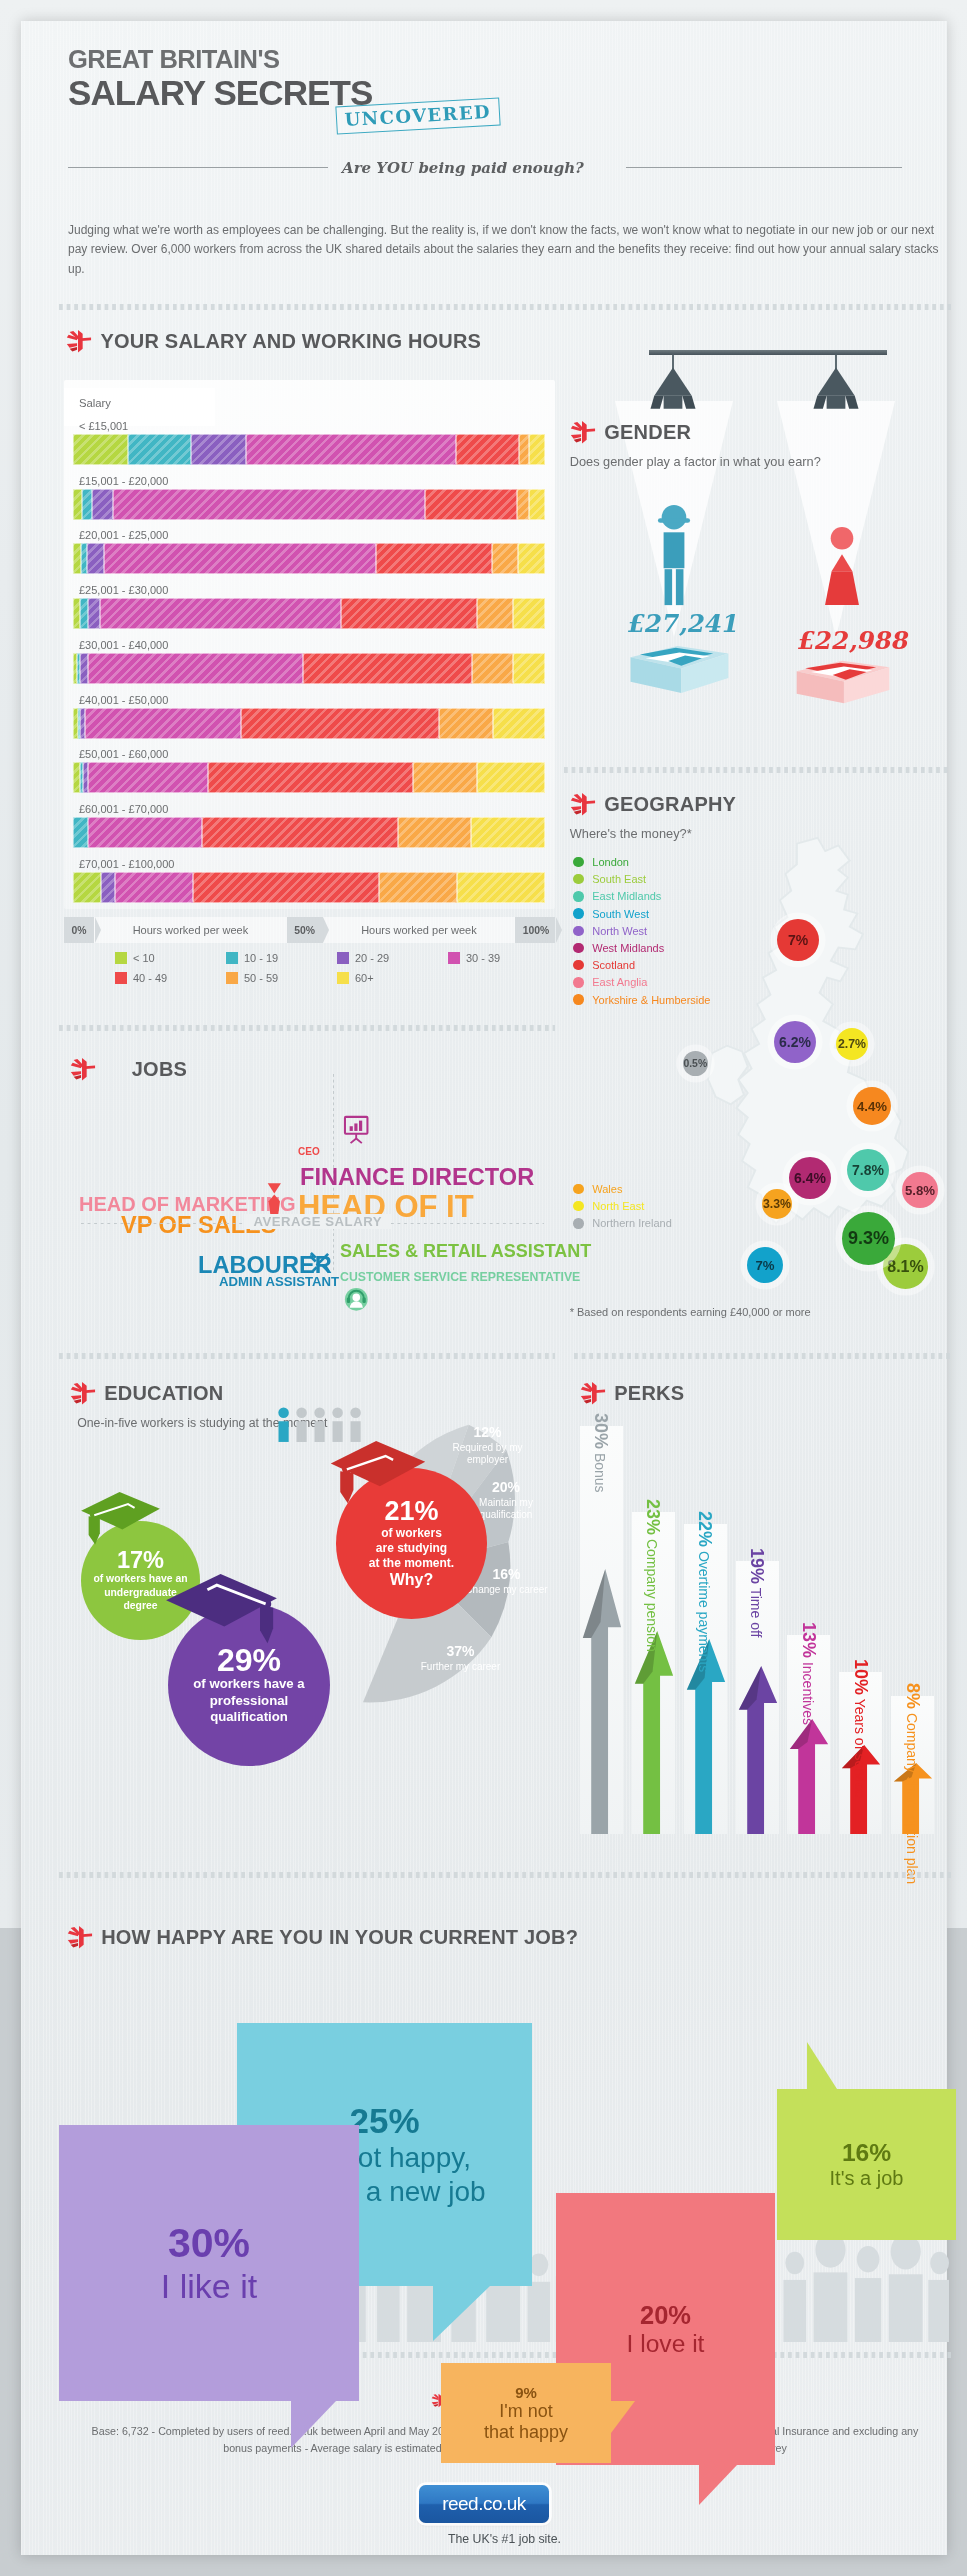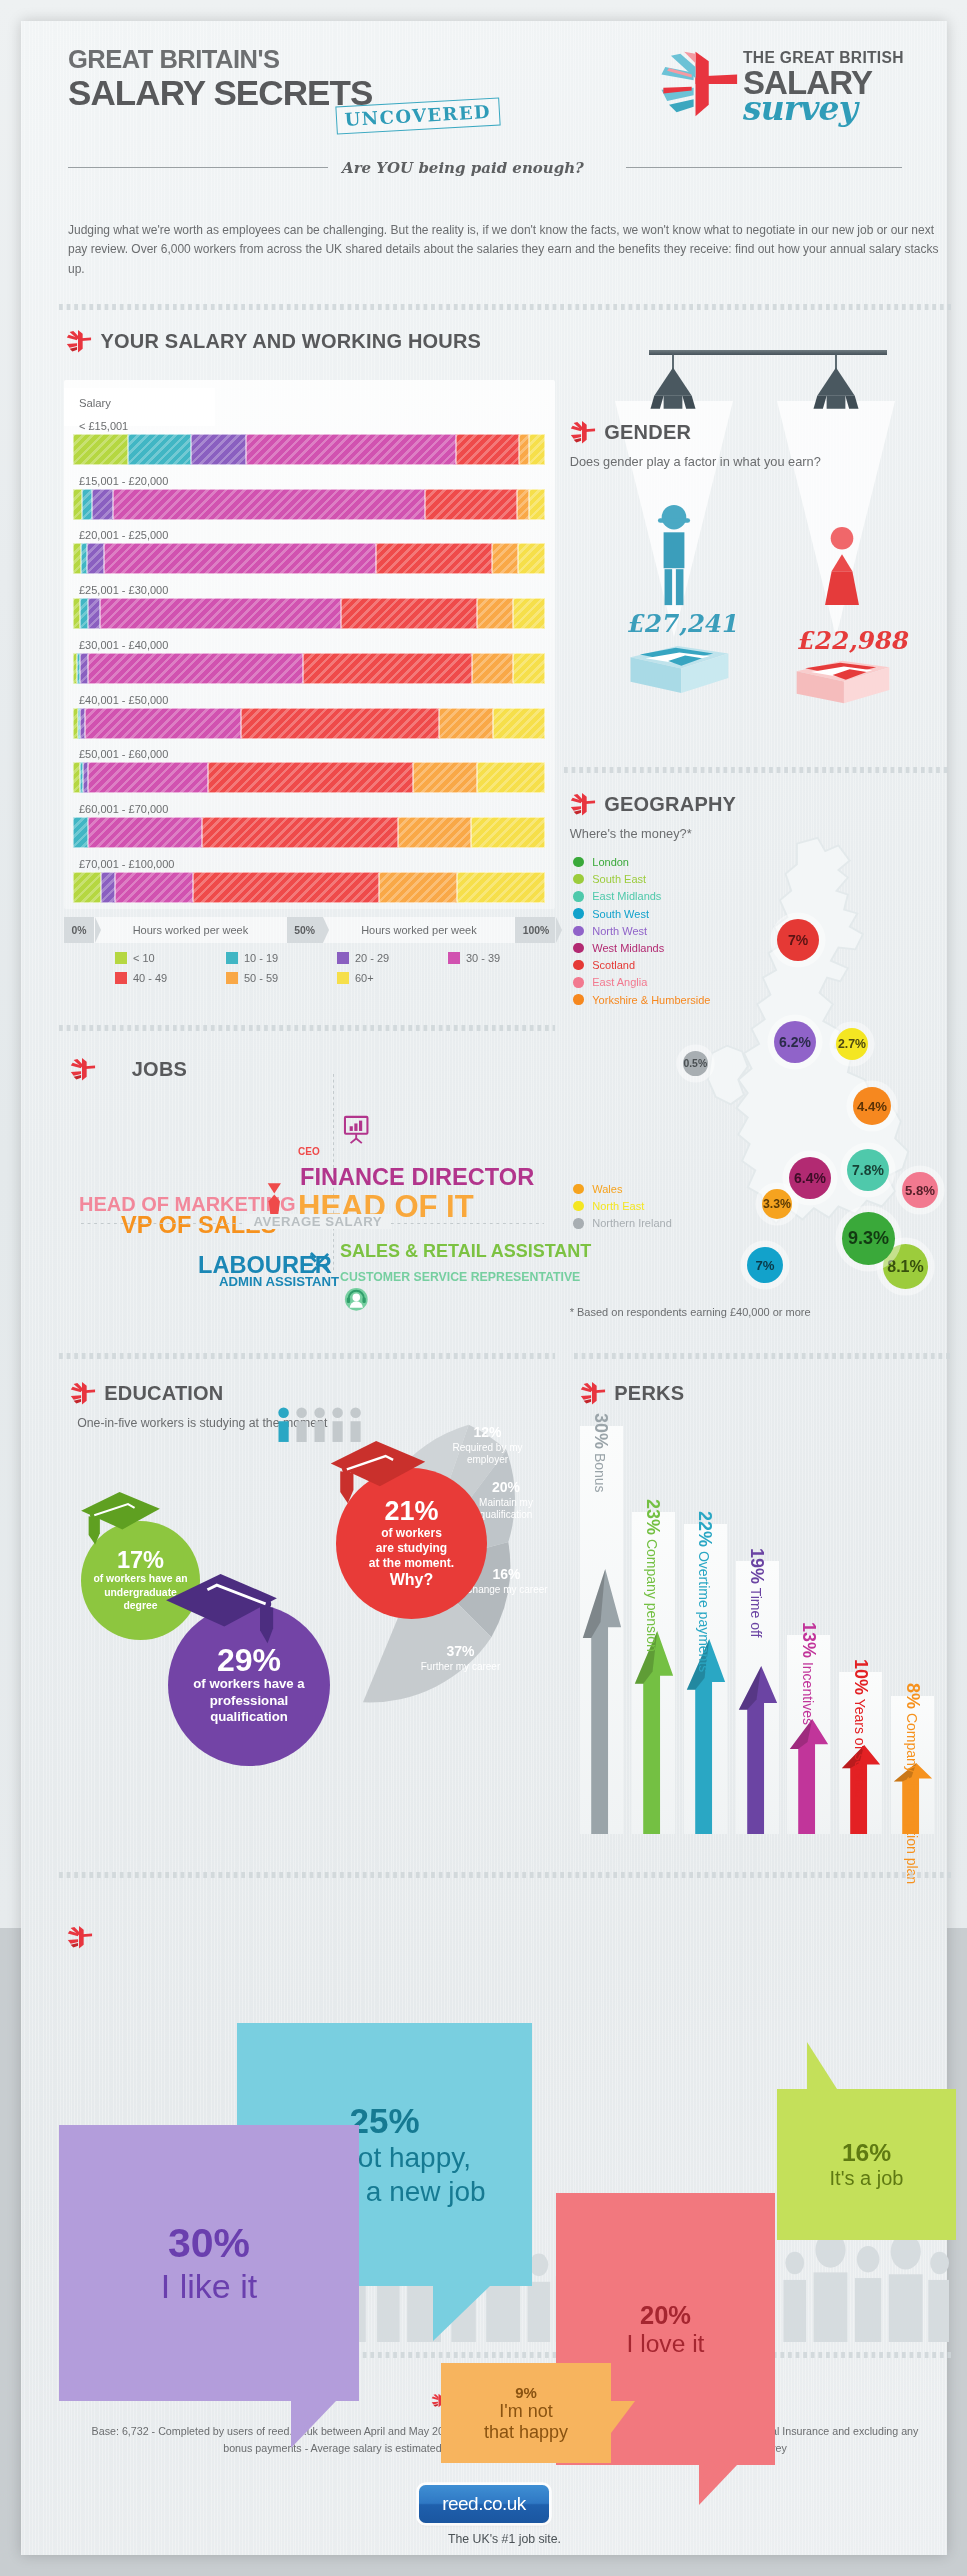--- a/index.html
+++ b/index.html
@@ -173,38 +173,20 @@
 
 <div id="page">
  <div class="sheet">
 
   <div class="hdr">
     <h1>GREAT BRITAIN'S</h1>
     <h2>SALARY SECRETS</h2>
   </div>
   <div class="uncovered">UNCOVERED</div>
 
-  <div class="logo">
-    <svg width="87" height="76" viewBox="0 0 92 80">
-      <path d="M46 6 L46 74 L60 62 L60 16 Z" fill="#e8353f"></path>
-      <path d="M46 40 L90 40 L90 30 L46 32 Z" fill="#e8353f"></path>
-      <path d="M20 10 L46 34 L46 22 L30 8 Z" fill="#6cc2d6"></path>
-      <path d="M34 6 L46 18 L46 8 Z" fill="#f49aa2"></path>
-      <path d="M10 30 L44 36 L44 28 L14 22 Z" fill="#6cc2d6"></path>
-      <path d="M10 46 L44 44 L44 52 L16 58 Z" fill="#6cc2d6"></path>
-      <path d="M18 62 L44 56 L44 64 L26 70 Z" fill="#3ba7bf"></path>
-      <path d="M12 50 L42 47 L42 43 L12 44 Z" fill="#e8353f"></path>
-      <path d="M16 26 L42 33 L42 30 L18 23 Z" fill="#f49aa2"></path>
-    </svg>
-    <div class="lw">
-      <div class="l1">THE GREAT BRITISH</div>
-      <div class="l2">SALARY</div>
-      <div class="l3">survey</div>
-    </div>
-  </div>
 
   <div class="rule" style="left:47px; top:146px; width:260px;"></div>
   <div class="tagline" style="left:321px; top:138px;">Are YOU being paid enough?</div>
   <div class="rule" style="left:605px; top:146px; width:276px;"></div>
 
   <div class="intro">Judging what we're worth as employees can be challenging. But the reality is, if we don't know the facts, we won't know what to negotiate in our new job or our next pay review. Over 6,000 workers from across the UK shared details about the salaries they earn and the benefits they receive: find out how your annual salary stacks up.</div>
 
   <div class="divider" style="top:283px;"></div>
 
   <div class="sect-title" style="left:43px; top:308px;">
@@ -777,20 +759,21 @@
       <span class="flag">
         <svg width="28" height="24.6" viewBox="0 0 30 26">
               <path d="M15 1 L15 25 L20 21 L20 5 Z" fill="#e8353f"></path>
               <path d="M15 13 L29 12 L29 9 L15 10 Z" fill="#e8353f"></path>
               <path d="M6 3 L15 11 L15 7 L10 2 Z" fill="#e8353f"></path>
               <path d="M3 9 L14 12 L14 9 L5 6 Z" fill="#e8353f"></path>
               <path d="M3 16 L14 15 L14 18 L6 20 Z" fill="#e8353f"></path>
               <path d="M6 21 L14 19 L14 22 L9 24 Z" fill="#c4262c"></path>
             </svg>
       </span>
+      <span class="t">HOW HAPPY ARE YOU IN YOUR CURRENT JOB?</span>
     </div>
 
     <div class="bubble" style="left:718px; top:179px; width:179px; height:151px; background:#c4e05a; z-index:1;">
       <div class="pc" style="font-size:24.6px; color:#5f7a12;">16%</div>
       <div style="font-size:20px; color:#5f7a12;">It's a job</div>
     </div>
     <div class="tail" style="left:748px; top:132px; border-left:30px solid #c4e05a; border-top:47px solid transparent; z-index:0;"></div>
 
     <div class="bubble" style="left:178px; top:113px; width:295px; height:263px; background:#79cfe0; z-index:3;">
       <div class="pc" style="font-size:35px; color:#167a92;">25%</div>

